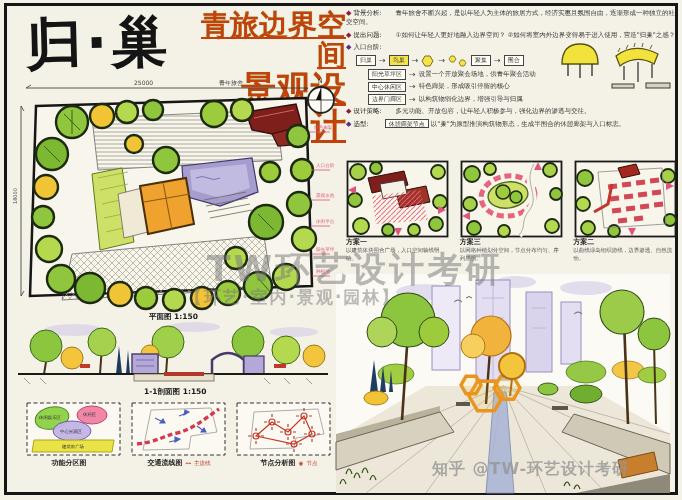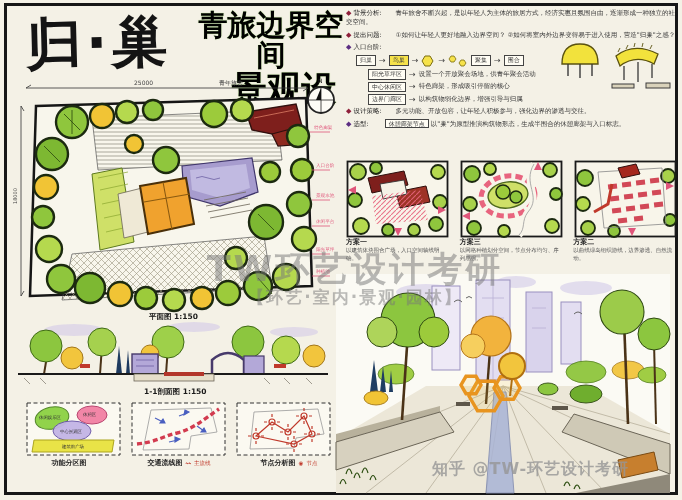--- a/index.html
+++ b/index.html
@@ -3,22 +3,22 @@
 <meta charset="utf-8">
 <style>
   html,body{margin:0;padding:0;background:#888;}
   .board{position:relative;width:682px;height:500px;background:#f4f1e6;overflow:hidden;
          font-family:"DejaVu Sans",sans-serif;color:#222;}
   .frame{position:absolute;left:4px;top:3px;right:4px;bottom:5px;border:3px solid #161616;pointer-events:none;}
   svg{overflow:visible;display:block;}
 
   .title{position:absolute;left:26px;top:6px;margin:0;font-size:56px;font-weight:bold;color:#141414;
          letter-spacing:4px;transform:rotate(-1.5deg);}
-  .subtitle{position:absolute;left:196px;top:10px;width:150px;text-align:center;
-            font-weight:bold;color:#000000;line-height:1.05;text-shadow:0 0 1px #9ad36b;}
+  .subtitle{position:absolute;left:196px;top:10px;width:150px;text-align:right;
+            font-weight:bold;color:#c2410c;line-height:1.05;text-shadow:0 0 1px #9ad36b;text-decoration:underline;}
   .subtitle .s1{font-size:29px;}
   .subtitle .s2{font-size:35px;margin-left:26px;}
 
   .plan-panel{position:absolute;left:14px;top:74px;width:328px;height:250px;}
   .section-panel{position:absolute;left:14px;top:320px;width:318px;height:78px;}
 
   .notes{position:absolute;left:346px;top:8px;width:330px;height:152px;font-size:6.5px;color:#3a3a3a;line-height:1.45;}
   .nrow{margin-bottom:2px;}
   .bullet{font-size:7px;margin-right:2px;}
   .b-red{color:#8e1f3a;} .b-pur{color:#5b2d82;}
@@ -39,21 +39,21 @@
   .diagrams{position:absolute;left:26px;top:402px;width:306px;}
   .diag-row{display:flex;gap:10px;}
   .diag-caps{display:flex;gap:24px;margin-top:2px;}
   .dcap{width:95px;text-align:center;font-size:7px;color:#222;font-weight:bold;}
   .legend{font-weight:normal;font-size:5.5px;color:#c0392b;margin-left:3px;}
 
   .persp-panel{position:absolute;left:336px;top:274px;width:334px;height:219px;background:#fbfaf4;}
 
   .wm-center{position:absolute;left:150px;top:246px;width:410px;text-align:center;
              font-size:35px;font-weight:bold;color:rgba(120,120,120,.52);letter-spacing:3px;z-index:50;pointer-events:none;}
-  .wm-sub{position:absolute;left:185px;top:286px;width:340px;text-align:center;
+  .wm-sub{position:absolute;left:185px;top:286px;width:340px;
           font-size:17px;font-weight:bold;color:rgba(120,120,120,.5);letter-spacing:2px;z-index:50;pointer-events:none;}
   .wm-corner{position:absolute;left:432px;top:459px;font-size:16px;font-weight:bold;
              color:rgba(150,150,150,.8);letter-spacing:1px;z-index:50;pointer-events:none;}
 
   text{font-family:"DejaVu Sans",sans-serif;}
 </style>
 </head>
 <body>
 
 <div class="board">

